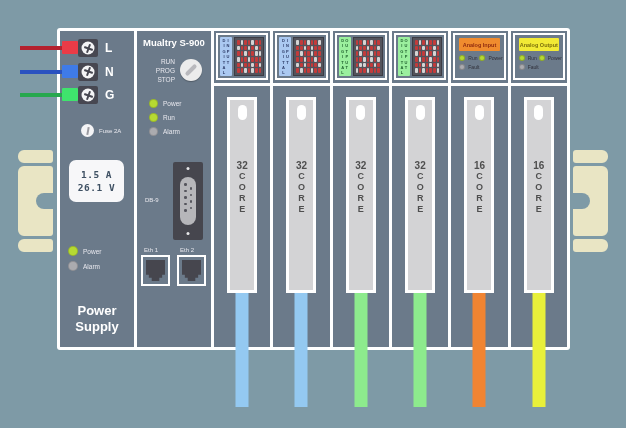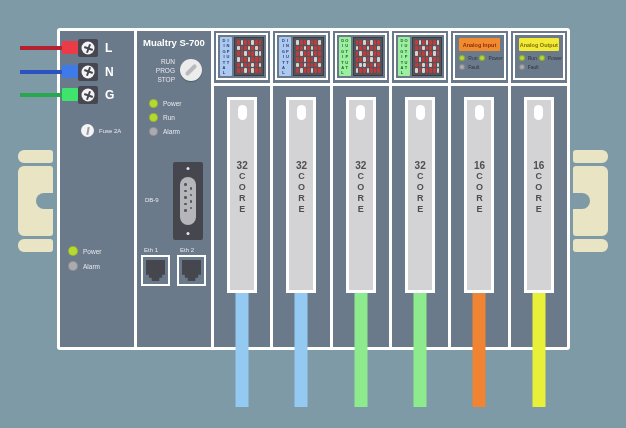--- a/index.html
+++ b/index.html
@@ -150,36 +150,41 @@
             <div class="screw"></div>
           </div>
         <div class="tlabel">G</div>
       </div>
 
       <div class="fuse-row">
         <div class="fuse-body"></div>
         <div class="fuse-lab">Fuse 2A</div>
       </div>
 
+      <div class="lcd">
+        <div>1.5 A</div>
+        <div>26.1 V</div>
+      </div>
 
       <div id="ps-leds">
         <div class="ledrow">
           <div class="leddot" style="background: rgb(182, 217, 50);"></div>
           <div class="ledlab">Power</div>
         </div>
         <div class="ledrow">
           <div class="leddot" style="background: rgb(171, 171, 175);"></div>
           <div class="ledlab">Alarm</div>
         </div>
       </div>
 
+      <div class="sec-title">Power Supply</div>
     </div>
 
     <div class="section" id="plc-section">
-      <div class="model">Mualtry S-700</div>
+      <div class="model">Mualtry S-900</div>
 
       <div class="mode-labels">
         <div>RUN</div>
         <div>PROG</div>
         <div>STOP</div>
       </div>
       <div class="knob"></div>
 
       <div id="plc-leds">
         <div class="ledrow">

